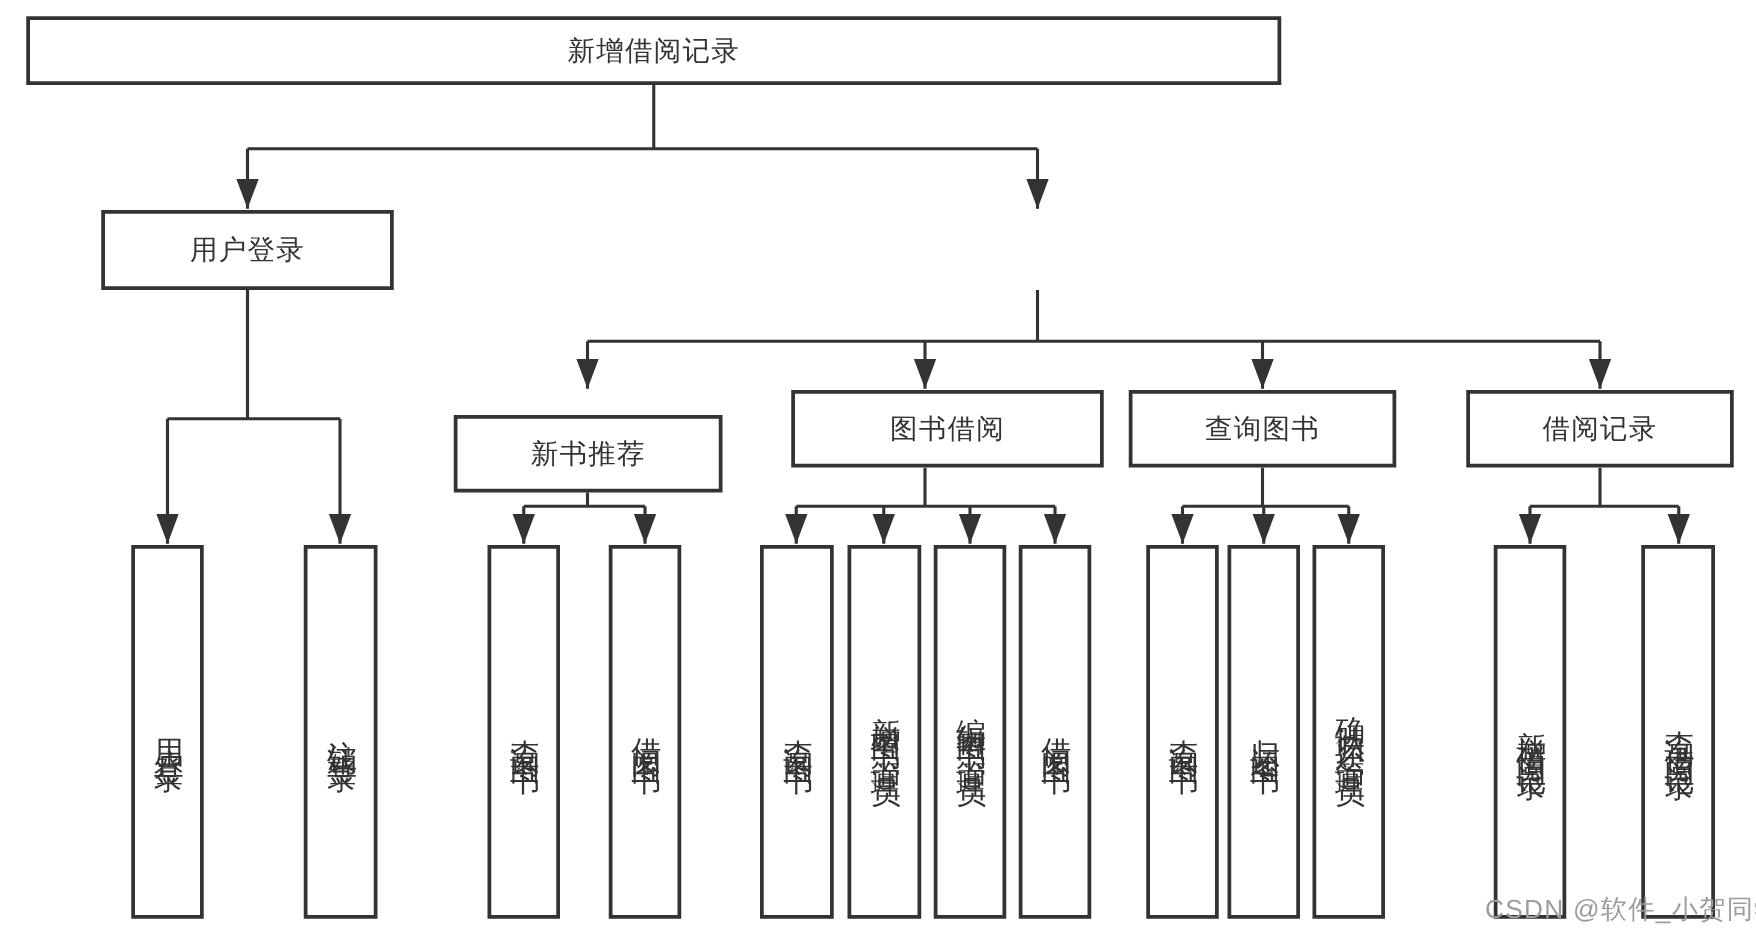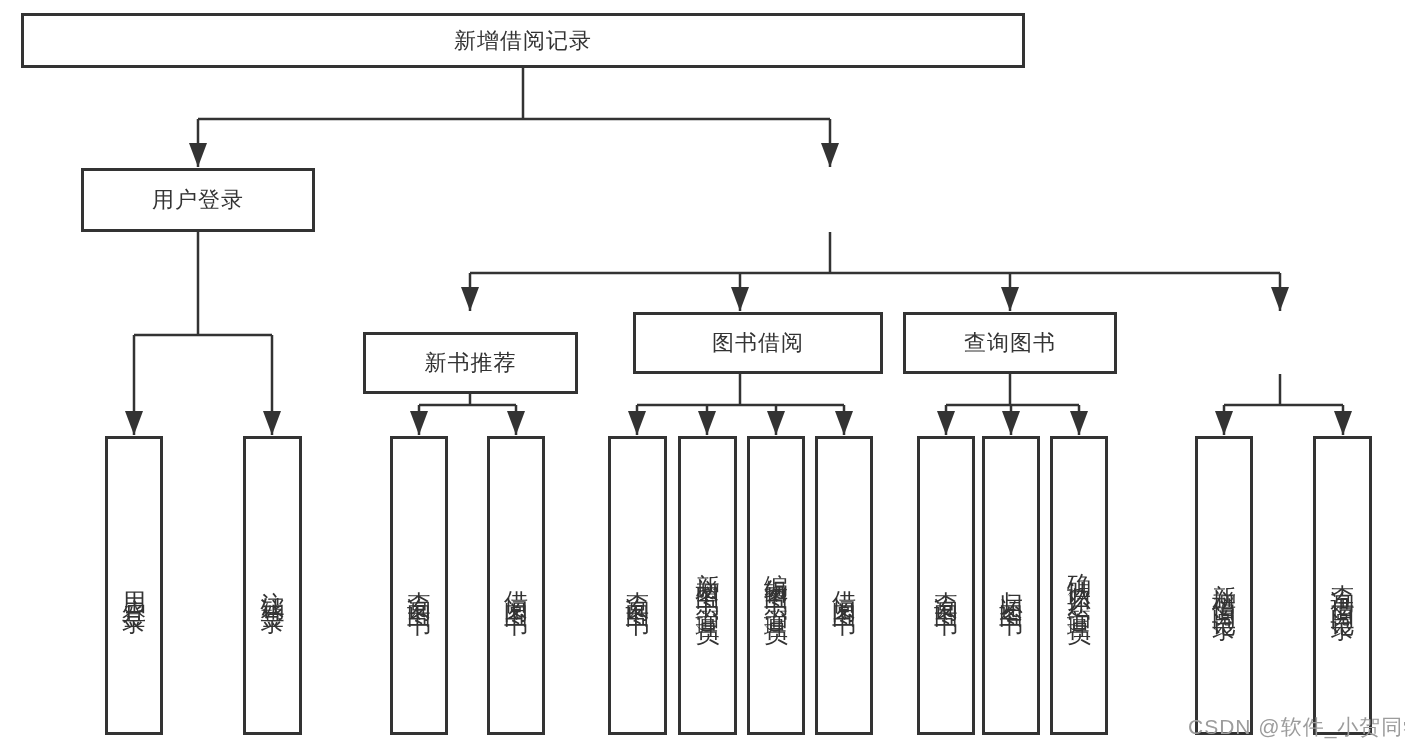--- a/index.html
+++ b/index.html
@@ -104,20 +104,23 @@
 
   <div class="box h" style="left:363px;top:312px;width:215px;height:62px;margin-top:20px;">
     <span>新书推荐</span>
   </div>
   <div class="box h" style="left:633px;top:312px;width:250px;height:62px;">
     <span>图书借阅</span>
   </div>
   <div class="box h" style="left:903px;top:312px;width:214px;height:62px;">
     <span>查询图书</span>
   </div>
+  <div class="box h" style="left:1173px;top:312px;width:214px;height:62px;">
+    <span>借阅记录</span>
+  </div>
 
   <div class="box v" style="left:105px;top:436px;width:58px;height:299px;">
     <span>用户登录</span>
   </div>
   <div class="box v" style="left:243px;top:436px;width:59px;height:299px;">
     <span>注销登录</span>
   </div>
 
   <div class="box v" style="left:390px;top:436px;width:58px;height:299px;">
     <span>查询图书</span>

